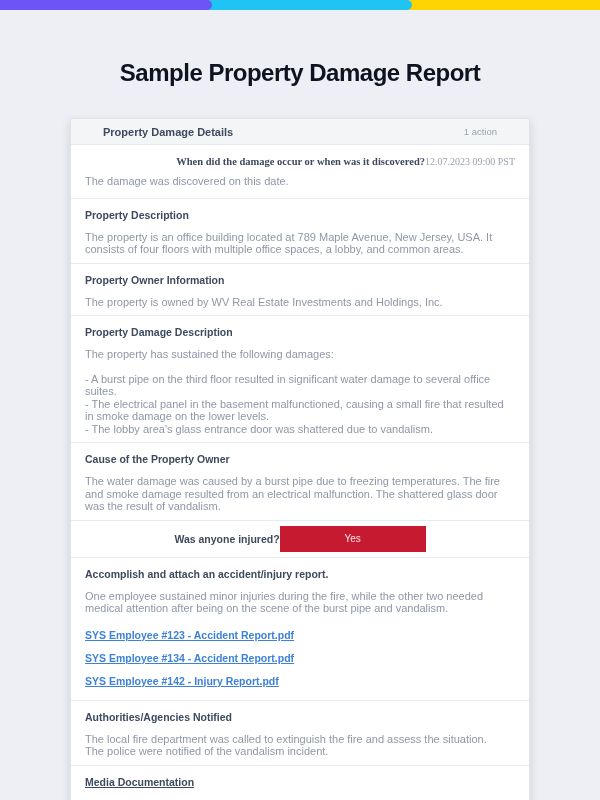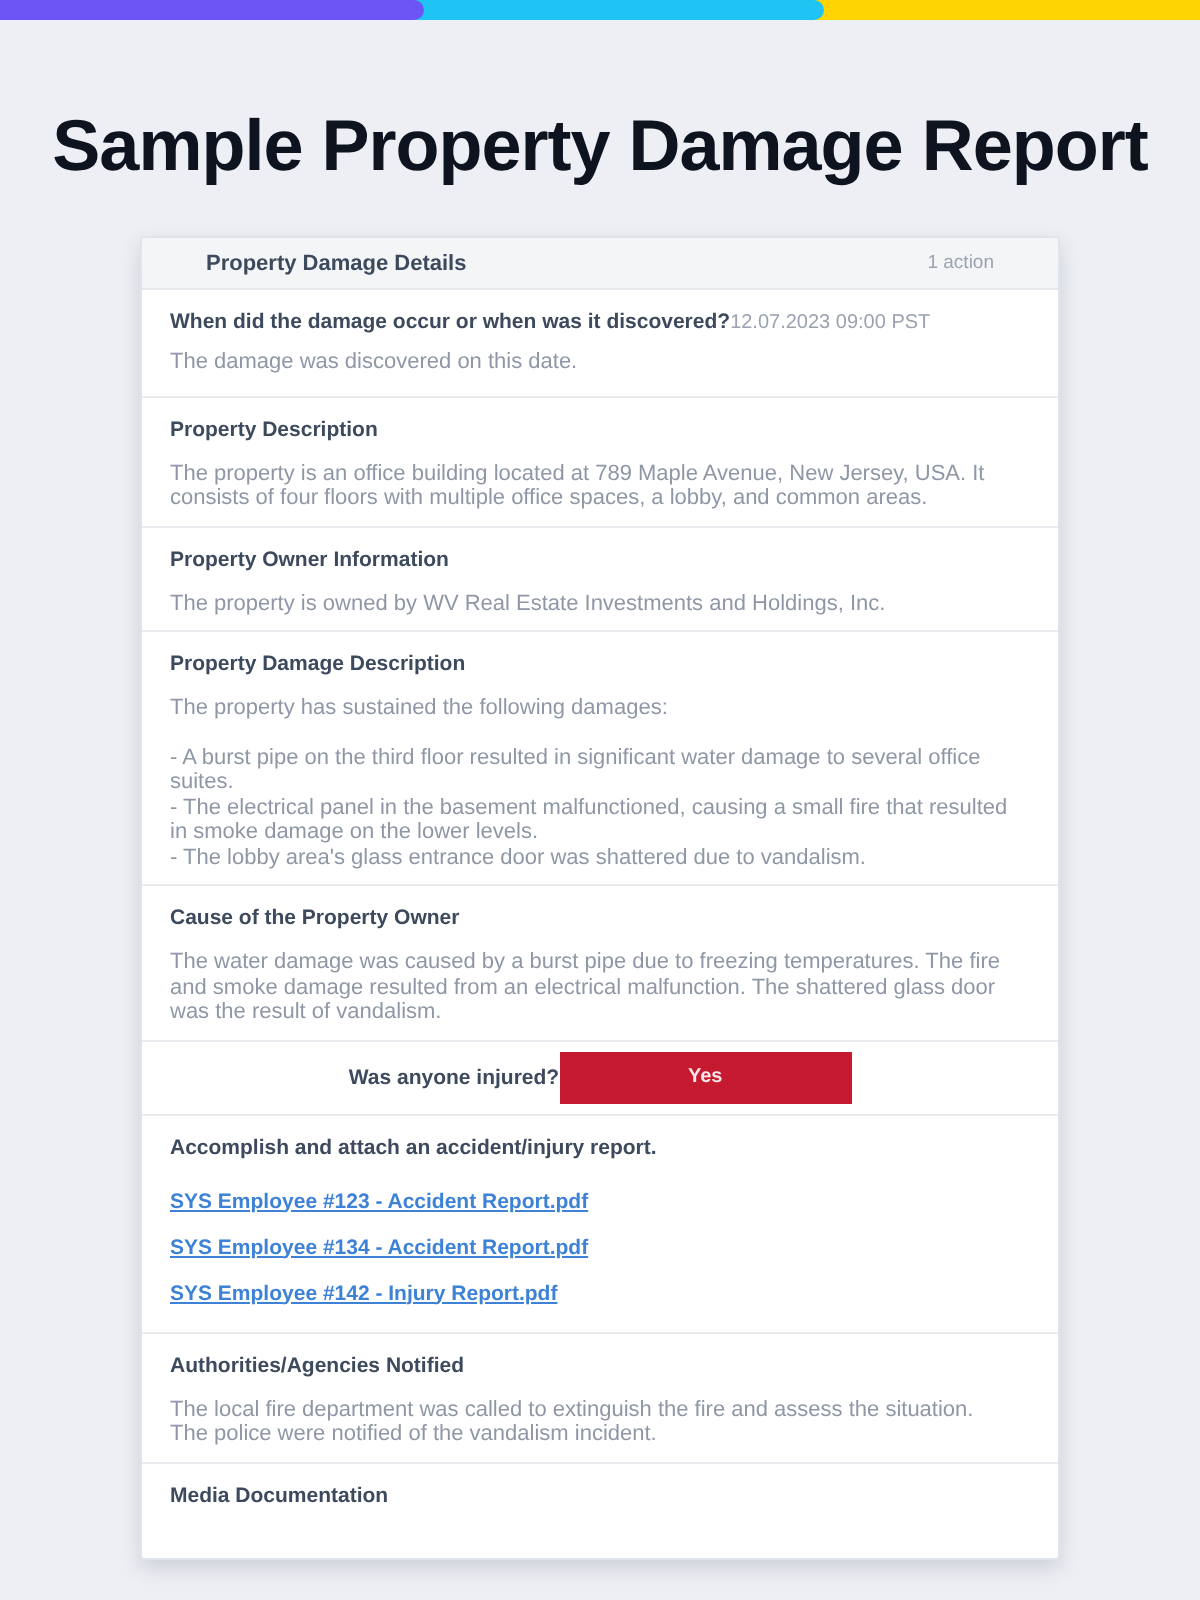--- a/index.html
+++ b/index.html
@@ -12,21 +12,21 @@
   
   .topbar { position:relative; height:10px; width:100%; background:#ffd400; }
   .topbar .seg { position:absolute; top:0; left:0; height:10px; border-radius:0 6px 6px 0; }
   .seg-cyan   { width:412px; background:#20c4f4; z-index:1; }
   .seg-purple { width:212px; background:#6c55f4; z-index:2; }
 
   
   .page-title {
     padding:46px 20px 28px;
     text-align:center;
-    font-size:36px;
+    font-size:24px;
     line-height:34px;
     font-weight:800;
     letter-spacing:-0.5px;
     color:#0e1320;
   }
 
   
   .card {
     width:460px;
     margin:0 auto;
@@ -41,36 +41,36 @@
     border-bottom:1px solid #e6e8ec;
     padding:6px 32px;
     height:26px;
   }
   .card-header .hdr-title { font-size:11px; font-weight:700; color:#3d4a5d; }
   .card-header .hdr-action { font-size:9.5px; color:#9ba3b0; }
 
   .section { padding:8px 14px 7px; border-bottom:1px solid #e9ebef; }
   .section.last { border-bottom:none; padding-bottom:12px; }
   .section h3 { font-size:10.5px; font-weight:700; color:#3d4a5d; margin:2px 0 9px; line-height:13px; }
-  .section h3.no-gap { margin-bottom:12px; }
+  .section h3.no-gap { margin-bottom:12px;text-decoration:underline; }
   p.body { font-size:11px; line-height:12.5px; color:#8f97a6; }
   p.body + p.body { margin-top:0; }
   .gap { height:12px; }
 
-  .qrow { display:flex; justify-content:flex-start; align-items:baseline; margin:2px 0 0; }
+  .qrow { display:flex; justify-content:flex-end; align-items:baseline; margin:2px 0 0;font-family:Liberation Serif, serif; }
   .qrow .q { font-size:10.5px; font-weight:700; color:#3d4a5d; line-height:13px; }
   .qrow .date { font-size:10px; color:#9aa1af; white-space:nowrap; }
   .qnote { margin-top:7px; margin-bottom:3px; }
 
   .injured-row { display:flex; justify-content:center; align-items:center; padding:5px 26px; }
   .injured-row .q { font-size:10.5px; font-weight:700; color:#3d4a5d; }
   .answer-badge {
     width:146px; height:26px;
     background:#c61a31; color:#fbe6ea;
-    font-size:10px; font-weight:700;
+    font-size:10px; font-weight:400;
     display:flex; align-items:center; justify-content:center;
   }
 
   .attachments { margin-top:14px; }
   a.attachment {
     display:block;
     font-size:10.5px; font-weight:700;
     color:#3d82d6;
     text-decoration:underline;
     margin-bottom:11px;
@@ -127,20 +127,21 @@
     <p class="body">The water damage was caused by a burst pipe due to freezing temperatures. The fire and smoke damage resulted from an electrical malfunction. The shattered glass door was the result of vandalism.</p>
   </div>
 
   <div class="section injured-row">
     <span class="q">Was anyone injured?</span>
     <span class="answer-badge">Yes</span>
   </div>
 
   <div class="section">
     <h3>Accomplish and attach an accident/injury report.</h3>
+    <p class="body">One employee sustained minor injuries during the fire, while the other two needed medical attention after being on the scene of the burst pipe and vandalism.</p>
     <div class="attachments">
       <a class="attachment" href="#">SYS Employee #123 - Accident Report.pdf</a>
       <a class="attachment" href="#">SYS Employee #134 - Accident Report.pdf</a>
       <a class="attachment" href="#">SYS Employee #142 - Injury Report.pdf</a>
     </div>
   </div>
 
   <div class="section">
     <h3>Authorities/Agencies Notified</h3>
     <p class="body">The local fire department was called to extinguish the fire and assess the situation.</p>

